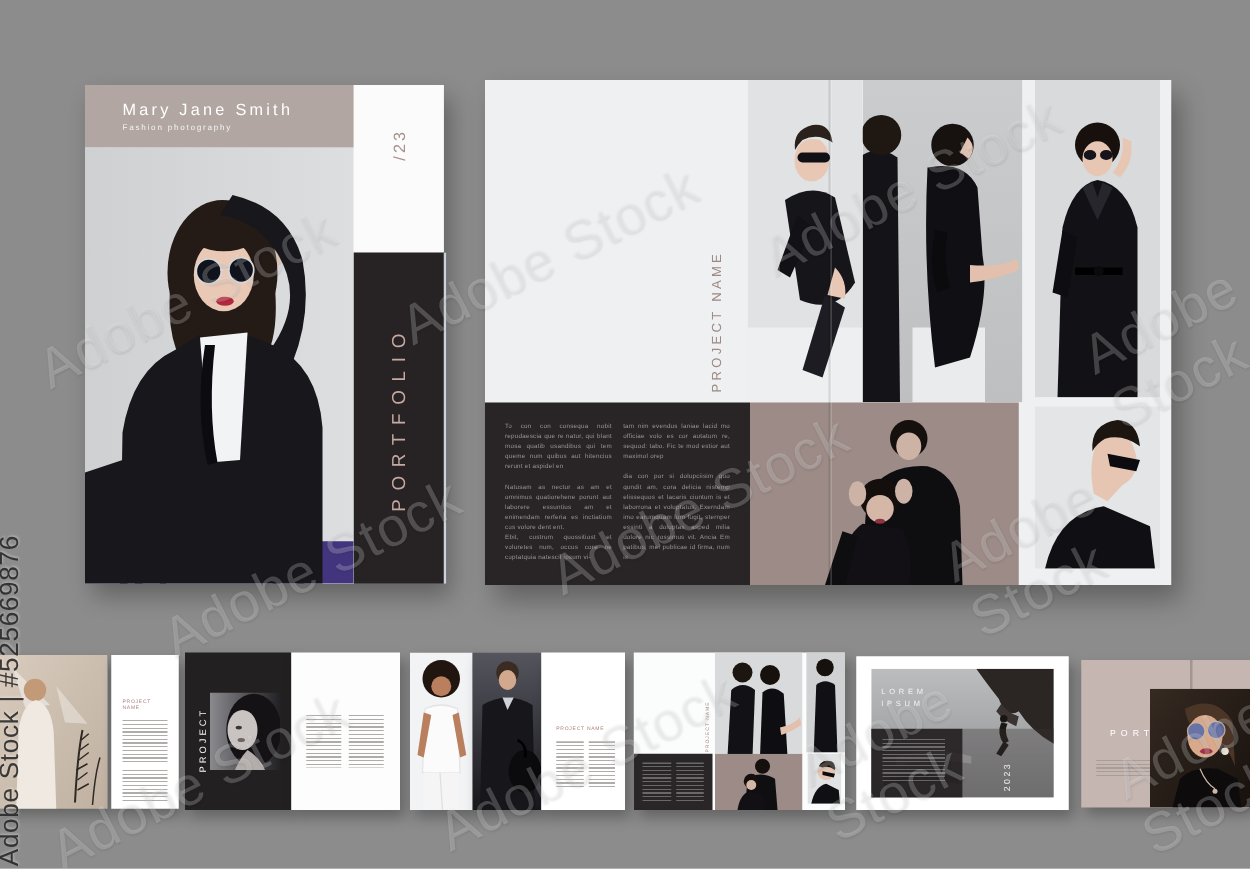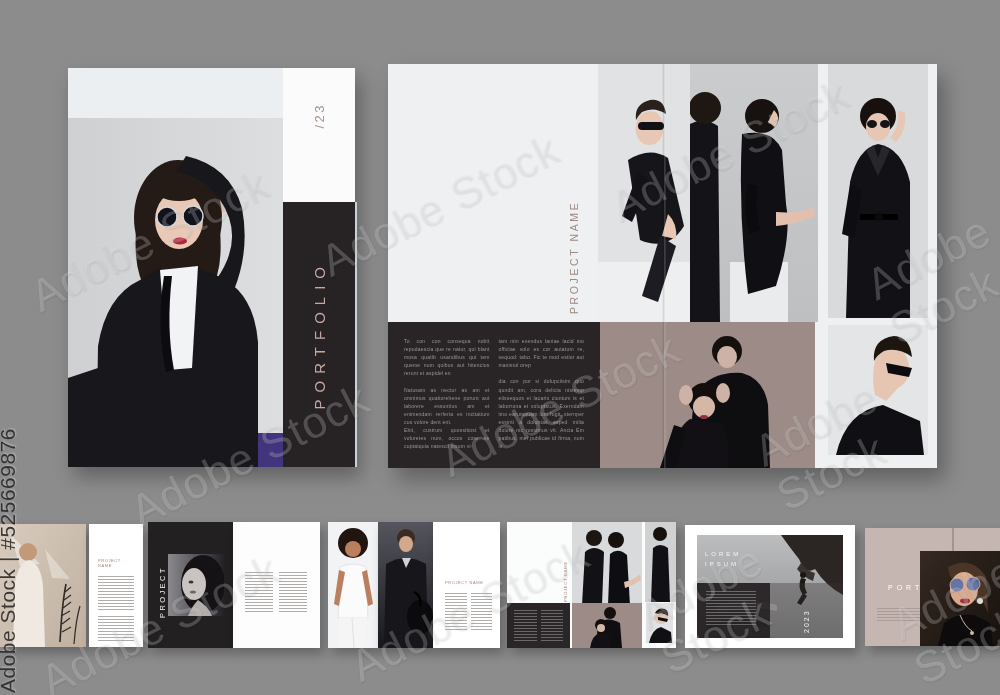--- a/index.html
+++ b/index.html
@@ -79,20 +79,24 @@
   .wm-id{left:20px;bottom:2px;transform-origin:0 100%;transform:rotate(-90deg);
          color:rgba(38,36,36,.88);font-size:21px;letter-spacing:.5px;
          text-shadow:1px 1px 2px rgba(255,255,255,.35);pointer-events:none;}
 </style>
 </head>
 <body>
 
 <div id="stage">
 
   <div class="abs cover">
+    <div class="abs cover-header">
+      <div class="cover-name">Mary Jane Smith</div>
+      <div class="cover-sub">Fashion photography</div>
+    </div>
     <div class="abs cover-photo">
       <svg width="215" height="349" viewBox="0 0 215 349">
         <defs>
             <linearGradient id="cbg" x1="0" y1="0" x2="1" y2="0">
           <stop offset="0" stop-color="#cfd0d2"></stop>
               <stop offset="1" stop-color="#dddee0"></stop>
         </linearGradient>
           </defs>
         <rect width="215" height="349" fill="url(#cbg)"></rect>
         <rect y="315" width="215" height="34" fill="#42357e"></rect>

